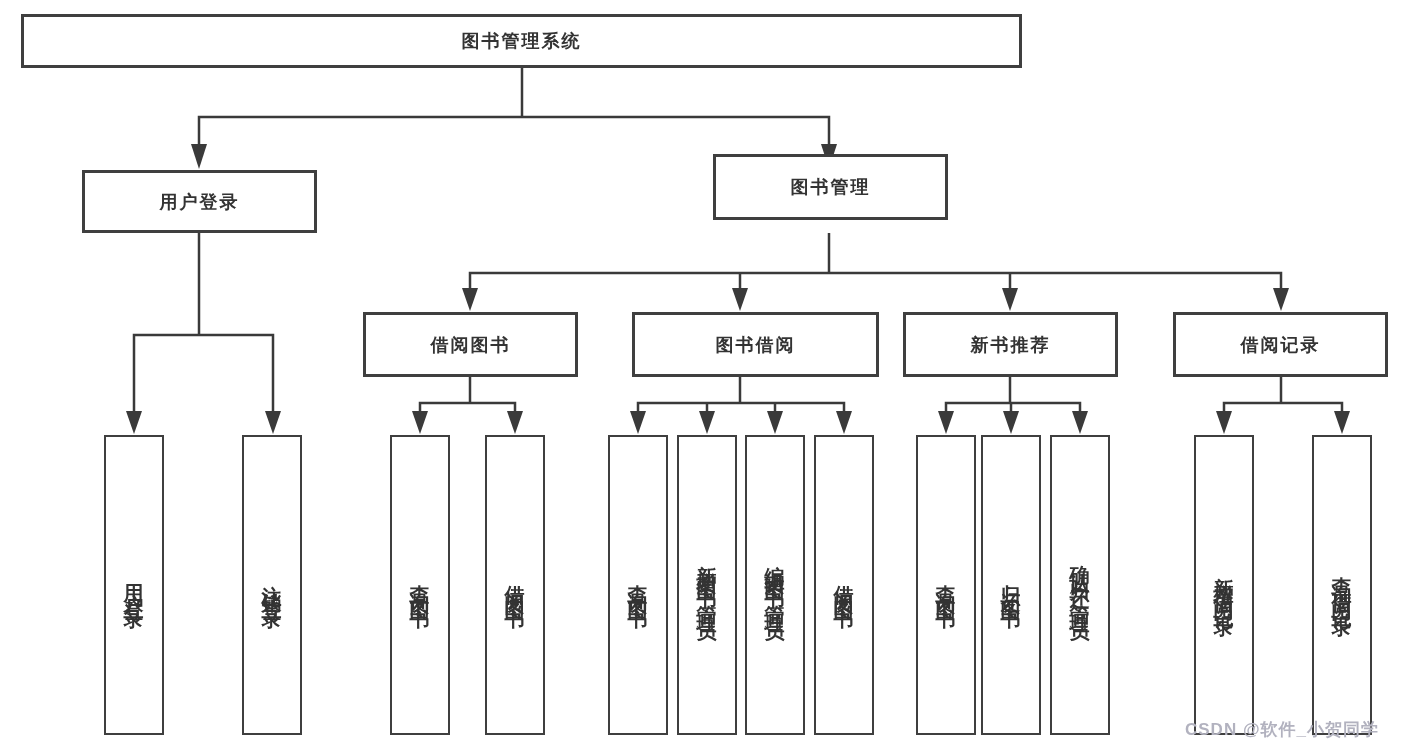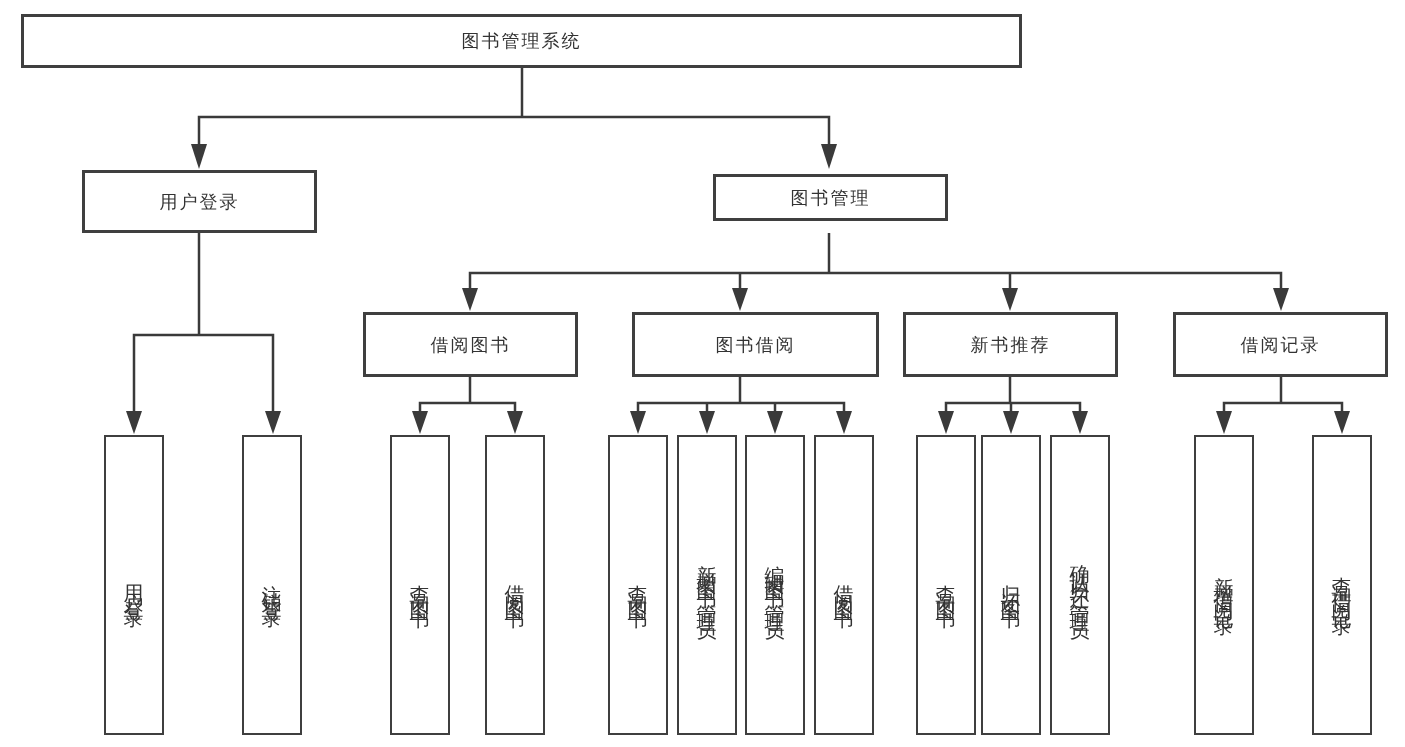--- a/index.html
+++ b/index.html
@@ -13,20 +13,21 @@
   body{
     font-family:"Liberation Sans",sans-serif;
     background:var(--bg);
   }
   .canvas{
     position:relative;
     width:1405px;
     height:747px;
     background:var(--bg);
     overflow:hidden;
+    font-weight:bold;
   }
   .connectors{
     position:absolute;
     left:0;top:0;
     z-index:0;
   }
   .connectors .ln{
     stroke:var(--line);
     stroke-width:2.5;
     fill:none;
@@ -141,21 +142,21 @@
     </g>
   </svg>
 
   <div class="box" style="left:21px;top:14px;width:1001px;height:54px">
     <span class="lbl">图书管理系统</span>
   </div>
 
   <div class="box" style="left:82px;top:170px;width:235px;height:63px">
     <span class="lbl">用户登录</span>
   </div>
-  <div class="box" style="left:713px;top:174px;width:235px;height:47px">
+  <div class="box" style="left:713px;top:154px;width:235px;height:66px">
     <span class="lbl">图书管理</span>
   </div>
 
   <div class="box" style="left:363px;top:312px;width:215px;height:65px">
     <span class="lbl">借阅图书</span>
   </div>
   <div class="box" style="left:632px;top:312px;width:247px;height:65px">
     <span class="lbl">图书借阅</span>
   </div>
   <div class="box" style="left:903px;top:312px;width:215px;height:65px">
@@ -202,14 +203,15 @@
     <span class="lbl">确认归还（管理员）</span>
   </div>
 
   <div class="box leaf" style="left:1194px;top:435px">
     <span class="lbl">新增借阅记录</span>
   </div>
   <div class="box leaf" style="left:1312px;top:435px">
     <span class="lbl">查询借阅记录</span>
   </div>
 
+  <div class="watermark">CSDN @软件_小贺同学</div>
 
 </div>
 
 </body></html>

